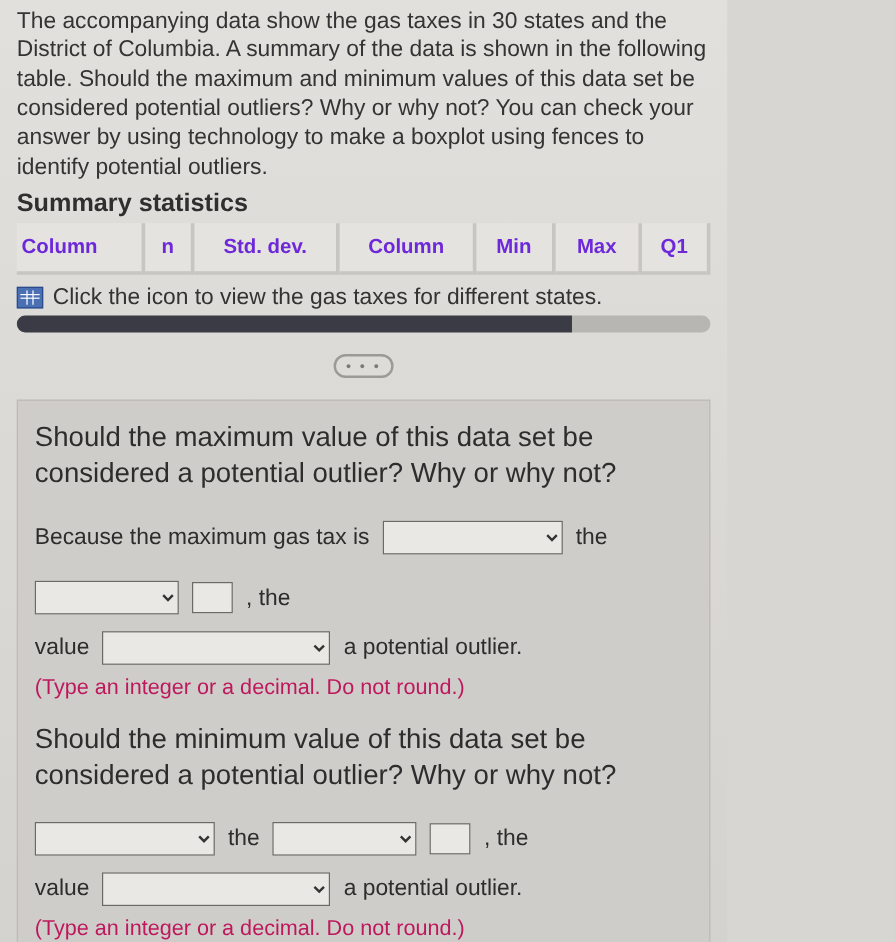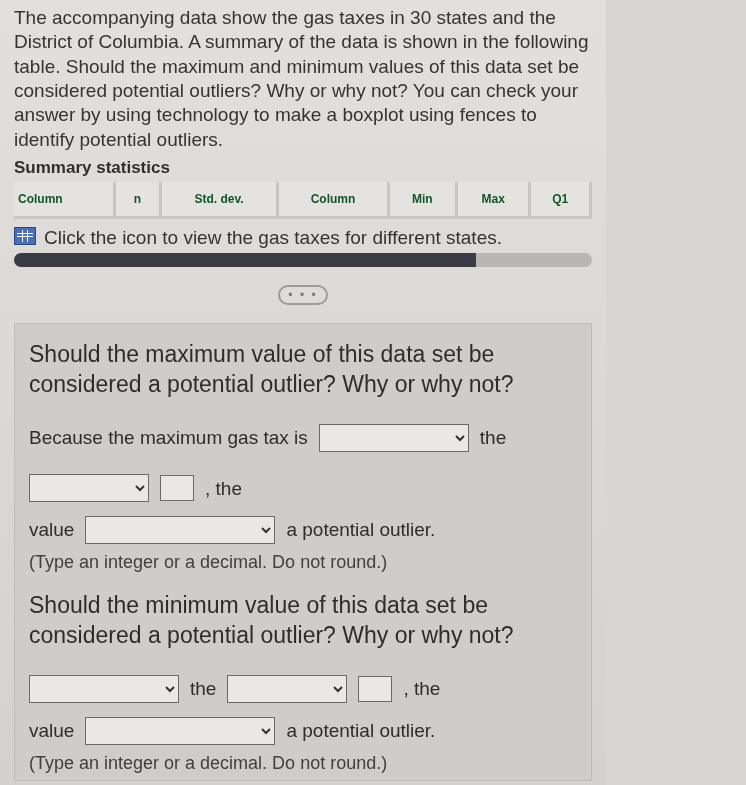--- a/index.html
+++ b/index.html
@@ -16,48 +16,49 @@
     background: linear-gradient(180deg, #e2e0dc 0%, #d4d2ce 100%);
     padding: 6px 14px 10px 14px;
   }
   .intro {
     font-size: 19px;
     line-height: 1.28;
     color: #343434;
     margin-bottom: 6px;
   }
   .summary-title {
-    font-size: 17px;
+    font-size: 21px;
     font-weight: bold;
     color: #2f2f2f;
     margin: 4px 0 4px 0;
   }
   table.stats {
     width: 100%;
     border-collapse: collapse;
     margin-bottom: 8px;
   }
   table.stats th, table.stats td {
     border-right: 3px solid #c8c6c2;
     padding: 10px 8px;
     text-align: center;
-    font-size: 12px;
+    font-size: 17px;
     font-weight: bold;
-    color: #14532d;
+    color: #6d28d9;
     background: #e5e3df;
   }
   table.stats th:first-child, table.stats td:first-child {
     text-align: left;
     padding-left: 4px;
     border-right: 3px solid #c8c6c2;
   }
   table.stats tr { border-bottom: 3px solid #c8c6c2; }
   table.stats td.rowlabel { font-weight: bold; }
   .data-link-row {
     display: flex;
+    align-items: center;
     gap: 8px;
     font-size: 19px;
     color: #333;
     margin: 6px 0 4px 0;
   }
   .table-icon {
     width: 22px; height: 18px;
     background: #4a6fb3;
     border: 1px solid #2a4a8a;
     position: relative;
@@ -106,21 +107,21 @@
     line-height: 2.1;
     color: #2d2d2d;
     display: flex;
     flex-wrap: wrap;
     align-items: center;
     gap: 11px;
     margin-bottom: 2px;
   }
   .note {
     font-size: 18px;
-    color: #404040;
+    color: #be185d;
     margin-bottom: 18px;
   }
   select.combo, input.numbox {
     font-size: 16px;
     border: 1px solid #6a6a66;
     background: #e9e8e4;
     color: #333;
   }
   select.combo {
     height: 28px;

